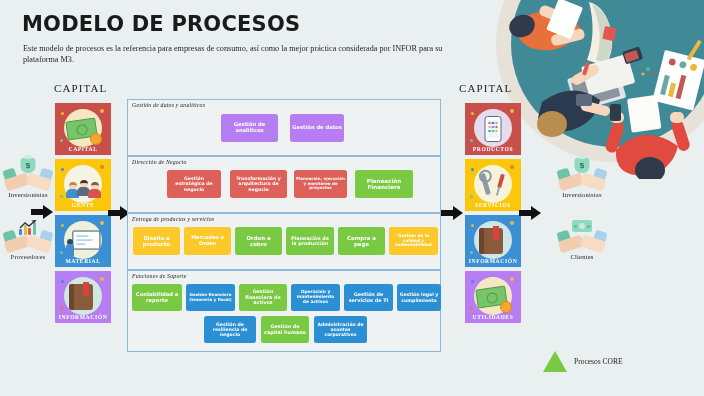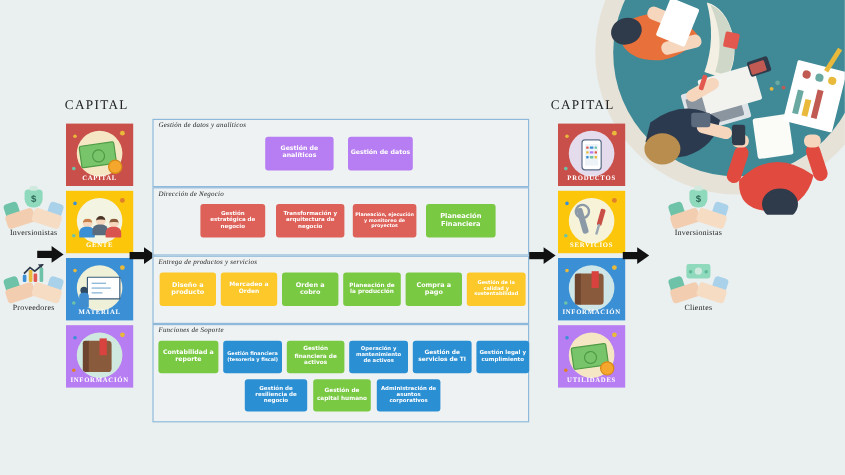--- a/index.html
+++ b/index.html
@@ -204,20 +204,22 @@
         <rect x="210" y="110" width="5" height="14" fill="#e8b93a"></rect>
         <rect x="218" y="100" width="5" height="24" fill="#c05a52"></rect>
         <circle cx="206" cy="90" r="3.4" fill="#c05a52"></circle>
         <circle cx="217" cy="90" r="3.4" fill="#6aa9a2"></circle>
         <circle cx="228" cy="90" r="3.4" fill="#e8b93a"></circle>
         <rect x="226" y="62" width="4" height="22" fill="#e8b93a" transform="rotate(18 226 62)"></rect>
       </g>
     </svg>
   </div>
 
+  <div class="title">MODELO DE PROCESOS</div>
+  <div class="subtitle">Este modelo de procesos es la referencia para empresas de consumo, así como la mejor práctica considerada por INFOR para su plataforma M3.</div>
 
   <div class="colhead" id="entradas-head">CAPITAL</div>
   <div class="colhead" id="salidas-head">CAPITAL</div>
 
   <div class="stake" style="left:2px;top:160px;">
     <div class="handshake">
       <div class="topicon">
           <div class="bag">
             <div class="s">$</div>
           </div>
@@ -445,14 +447,18 @@
           </div>
         </div>
       <div class="hs-cuffL"></div>
         <div class="hs-cuffR"></div>
       <div class="hs-l"></div>
         <div class="hs-r"></div>
     </div>
     <div class="lbl">Clientes</div>
   </div>
 
+  <div class="legend">
+    <div class="tri" style="border-bottom-color: rgb(122, 201, 67);"></div>
+    <div class="lt">Procesos CORE</div>
+  </div>
 
 </div>
 
 </body></html>

